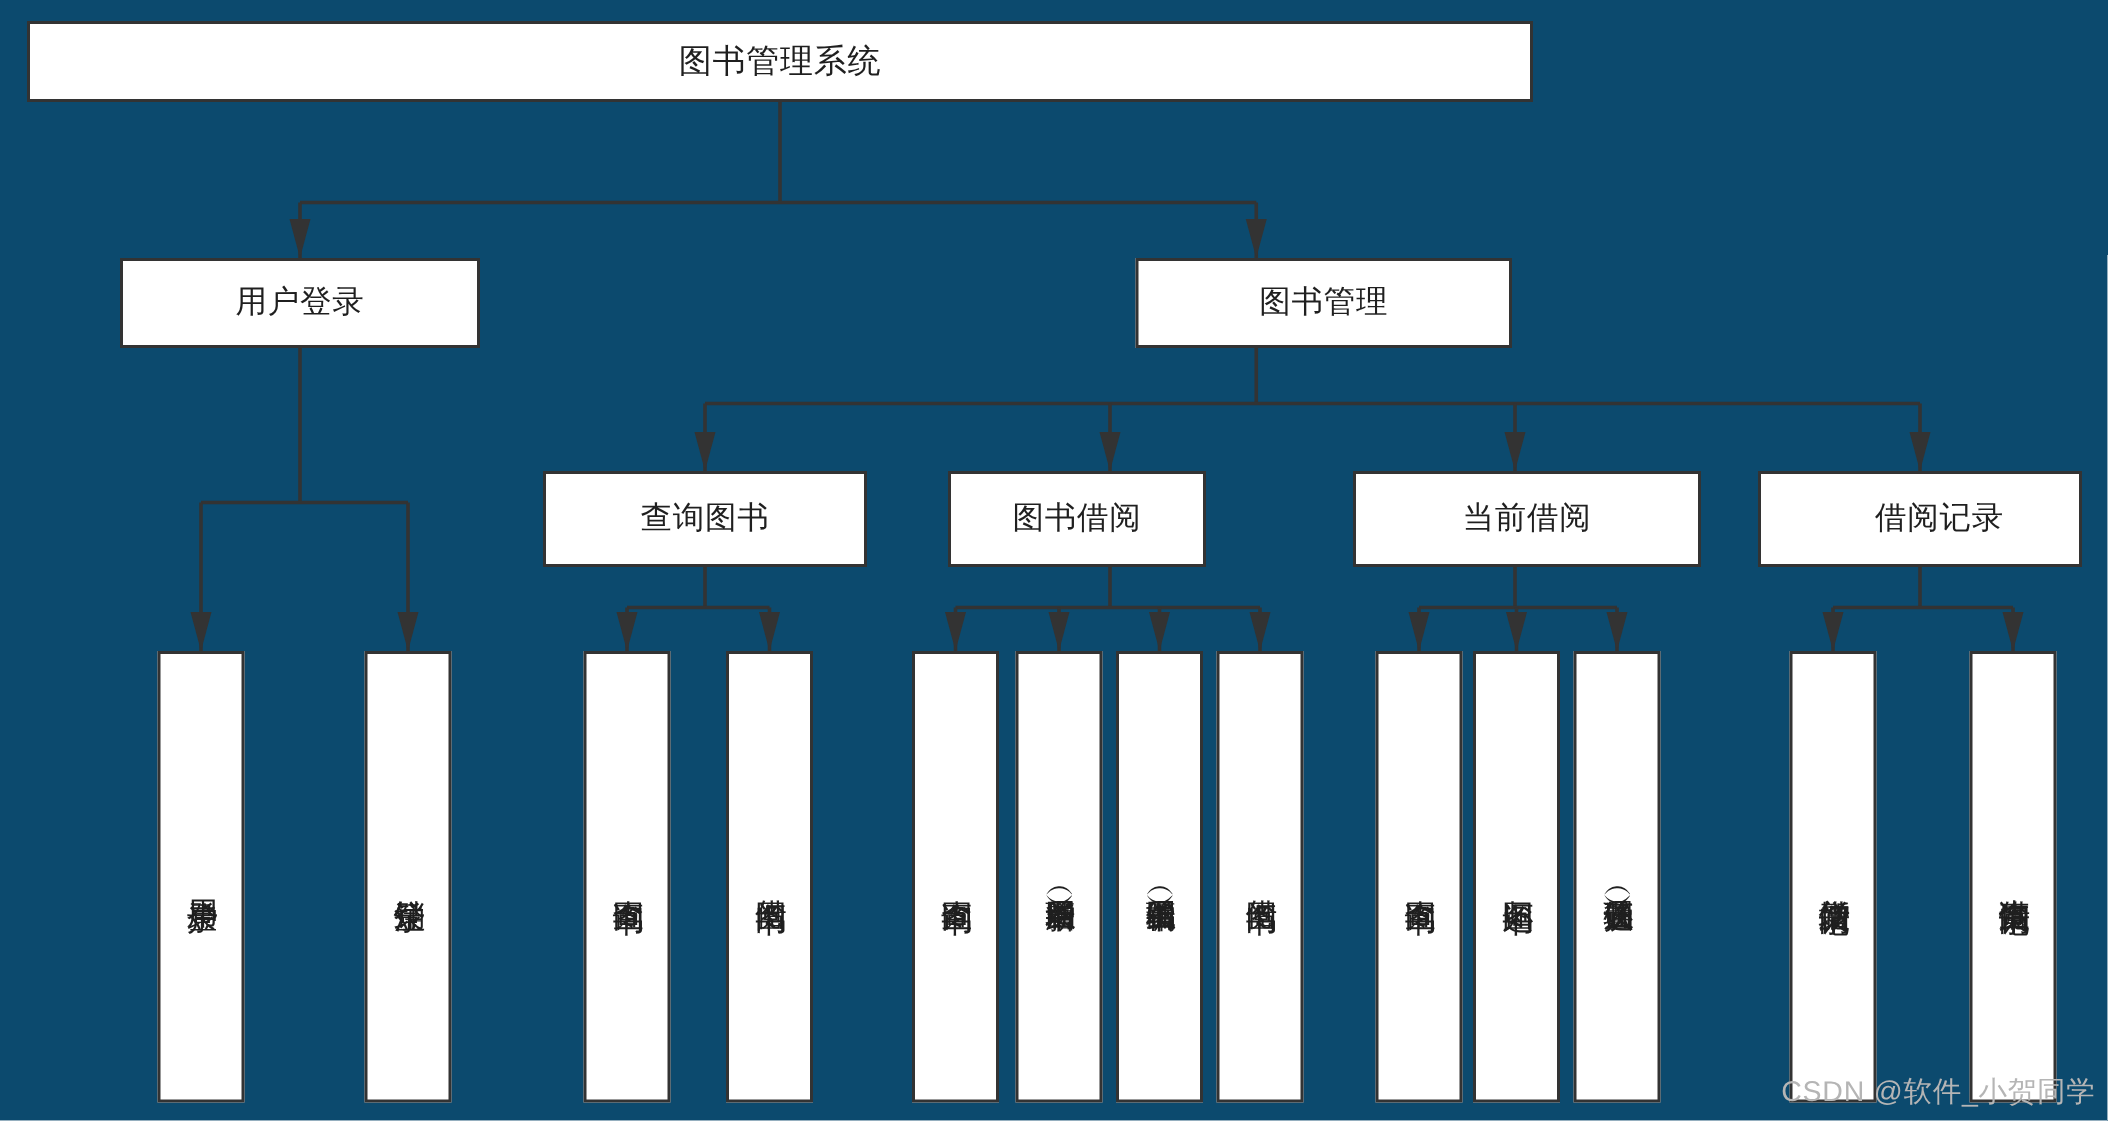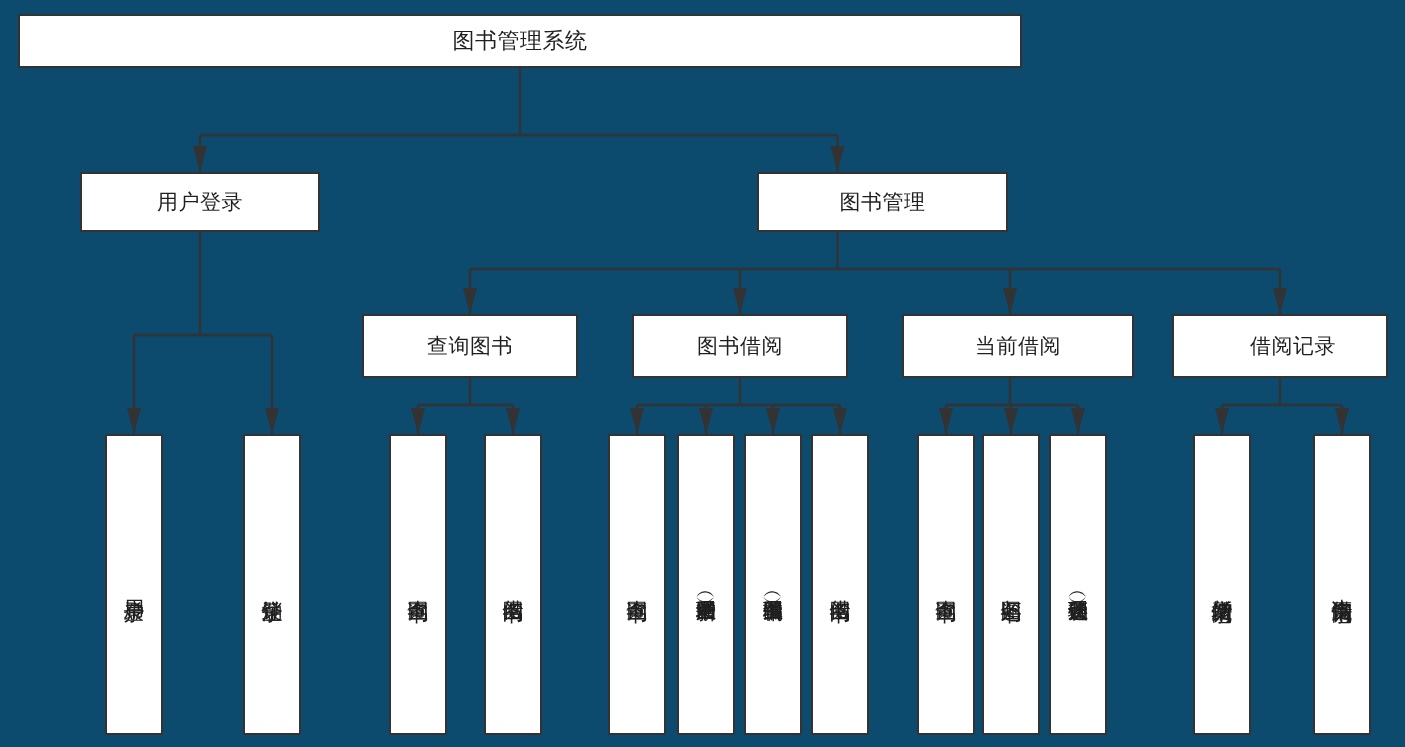--- a/index.html
+++ b/index.html
@@ -150,21 +150,21 @@
       </div>
       <div class="node " style="left: 80px; top: 172px; width: 240px; height: 60px;">
         <span class="label">用户登录</span>
       </div>
       <div class="node " style="left: 712px; top: 172px; width: 251px; height: 60px; margin-left: 45px;">
         <span class="label">图书管理</span>
       </div>
       <div class="node " style="left: 362px; top: 314px; width: 216px; height: 64px;">
         <span class="label">查询图书</span>
       </div>
-      <div class="node " style="left: 632px; top: 314px; width: 216px; height: 64px;">
+      <div class="node " style="left: 632px; top: 314px; width: 172px; height: 64px;">
         <span class="label">图书借阅</span>
       </div>
       <div class="node " style="left: 902px; top: 314px; width: 232px; height: 64px;">
         <span class="label">当前借阅</span>
       </div>
       <div class="node " style="left: 1172px; top: 314px; width: 216px; height: 64px; padding-left: 26px;">
         <span class="label">借阅记录</span>
       </div>
       <div class="node vertical " style="left: 105px; top: 434px; width: 58px; height: 301px;">
         <span class="label">用户登录</span>
@@ -200,13 +200,14 @@
         <span class="label">确认归还（管理员）</span>
       </div>
       <div class="node vertical " style="left: 1193px; top: 434px; width: 58px; height: 301px;">
         <span class="label">新增借阅记录</span>
       </div>
       <div class="node vertical " style="left: 1313px; top: 434px; width: 58px; height: 301px;">
         <span class="label">查询借阅记录</span>
       </div>
     </div>
 
+  <div class="watermark">CSDN @软件_小贺同学</div>
 </div>
 
 </body></html>

